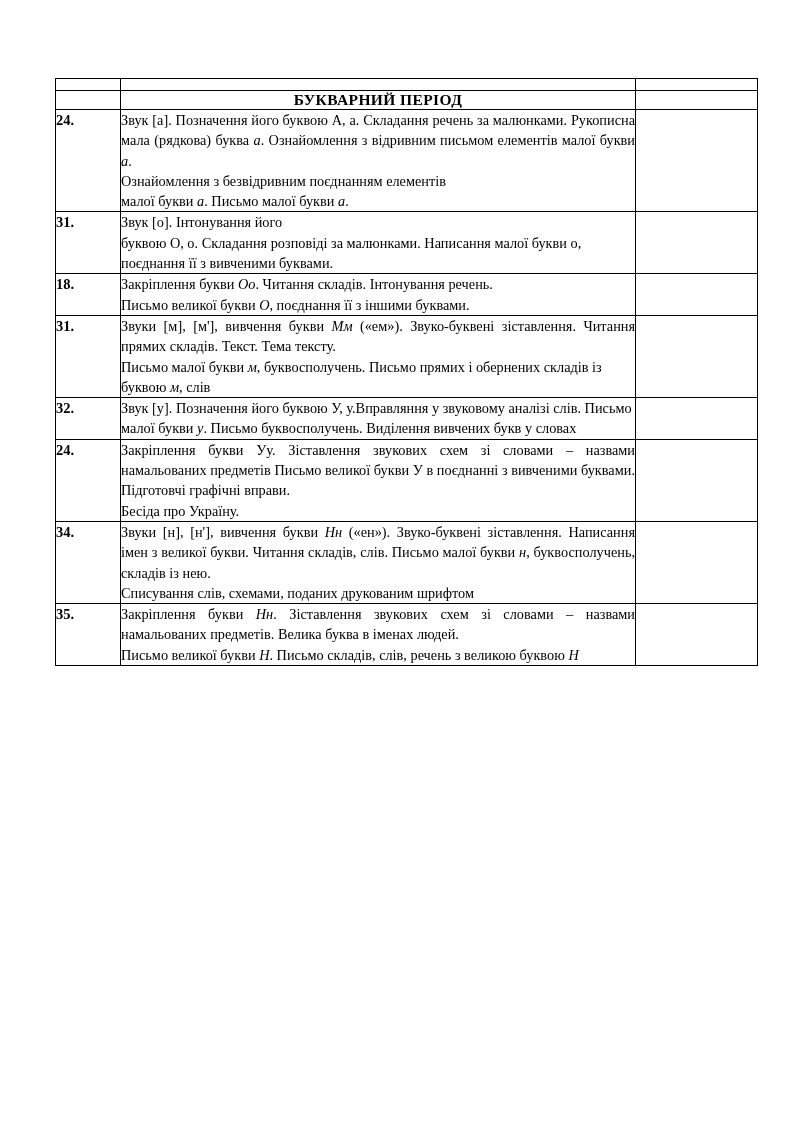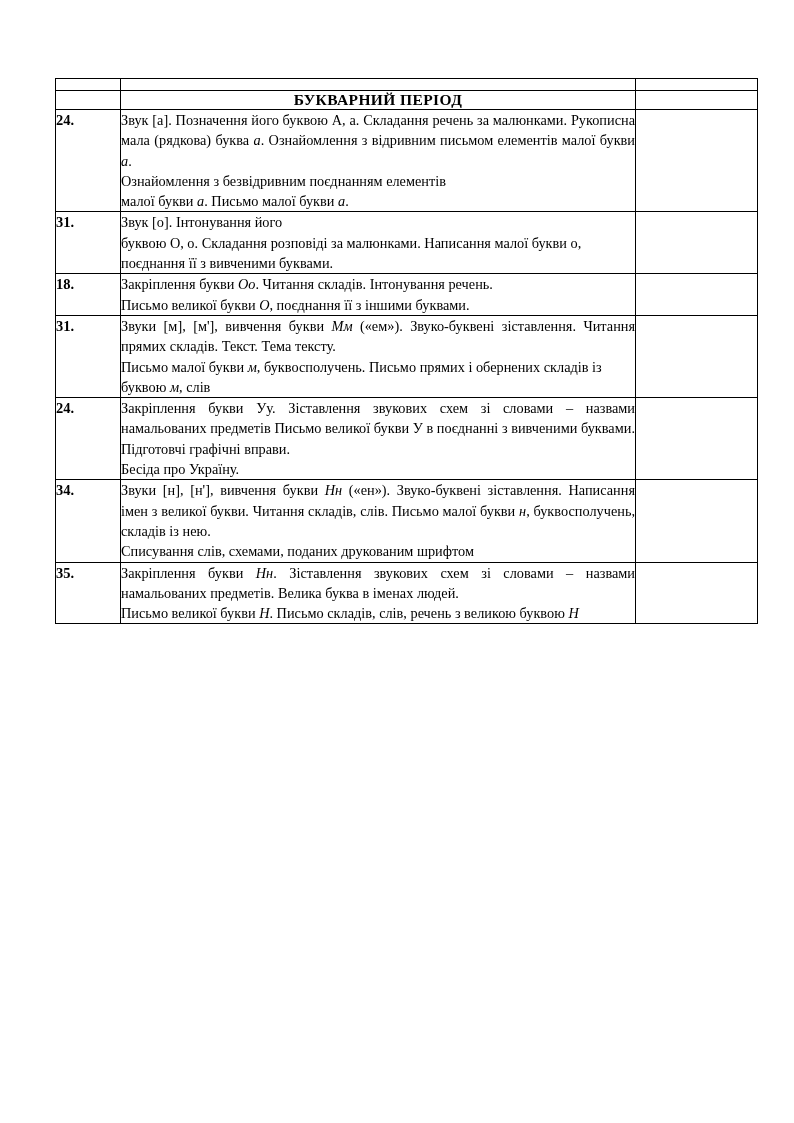--- a/index.html
+++ b/index.html
@@ -135,20 +135,27 @@
         </tr>
         <tr>
           <td class="num-cell">31.</td>
           <td class="body-cell">
             <p> Звуки <b>[м], [м']</b>, вивчення букви <i>Мм</i> («ем»). Звуко-буквені зіставлення. Читання прямих складів. Текст. Тема тексту.</p>
             <p class="last"> Письмо малої букви <i>м</i>, буквосполучень. Письмо прямих і обернених складів із буквою <i>м</i>, слів</p>
           </td>
           <td class="note-cell"></td>
         </tr>
         <tr>
+          <td class="num-cell">32.</td>
+          <td class="body-cell">
+            <p class="last"> Звук  [у].  Позначення  його буквою <b>У,  у.</b>Вправляння у звуковому аналізі     слів. Письмо малої букви <i>у</i>. Письмо буквосполучень. Виділення вивчених букв у словах</p>
+          </td>
+          <td class="note-cell"></td>
+        </tr>
+        <tr>
           <td class="num-cell">24.</td>
           <td class="body-cell">
             <p>Закріплення букви <b>Уу.</b> Зіставлення звукових схем зі словами – назвами намальованих предметів Письмо великої букви <b>У</b> в поєднанні з вивченими буквами. Підготовчі графічні вправи.</p>
             <p class="last">Бесіда про Україну.</p>
           </td>
           <td class="note-cell"></td>
         </tr>
         <tr>
           <td class="num-cell">34.</td>
           <td class="body-cell">

